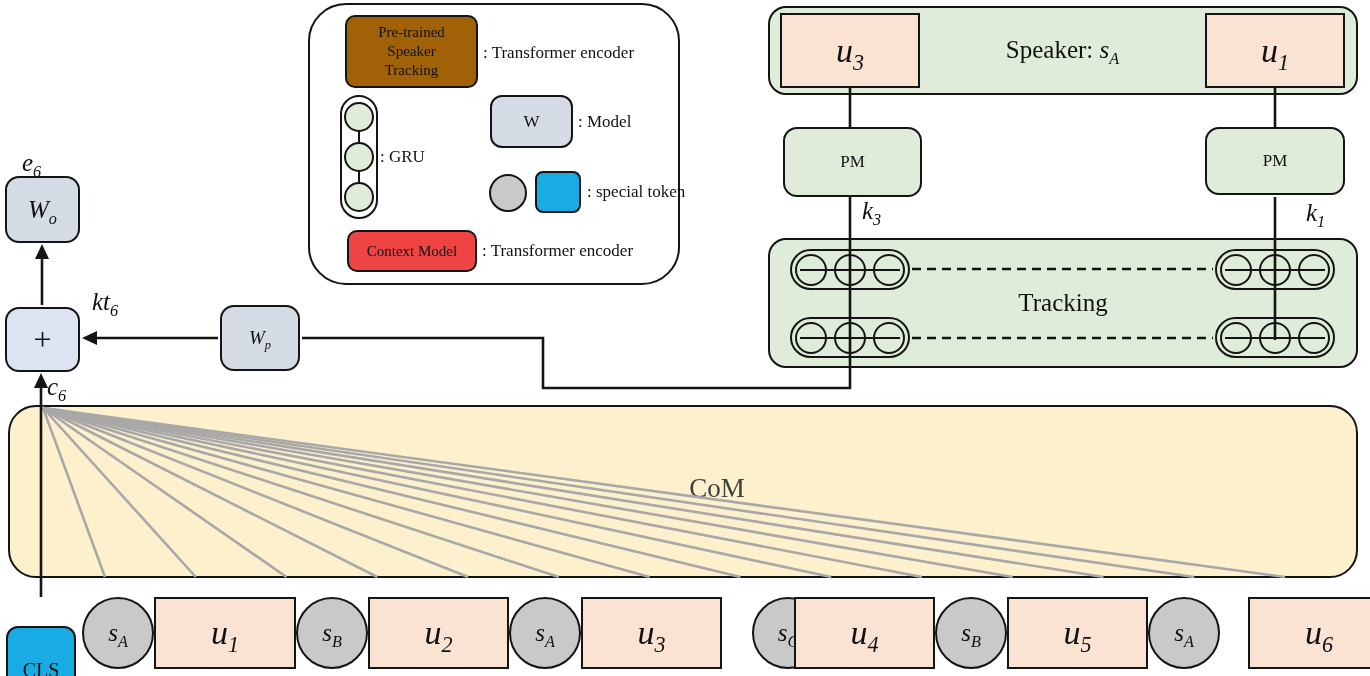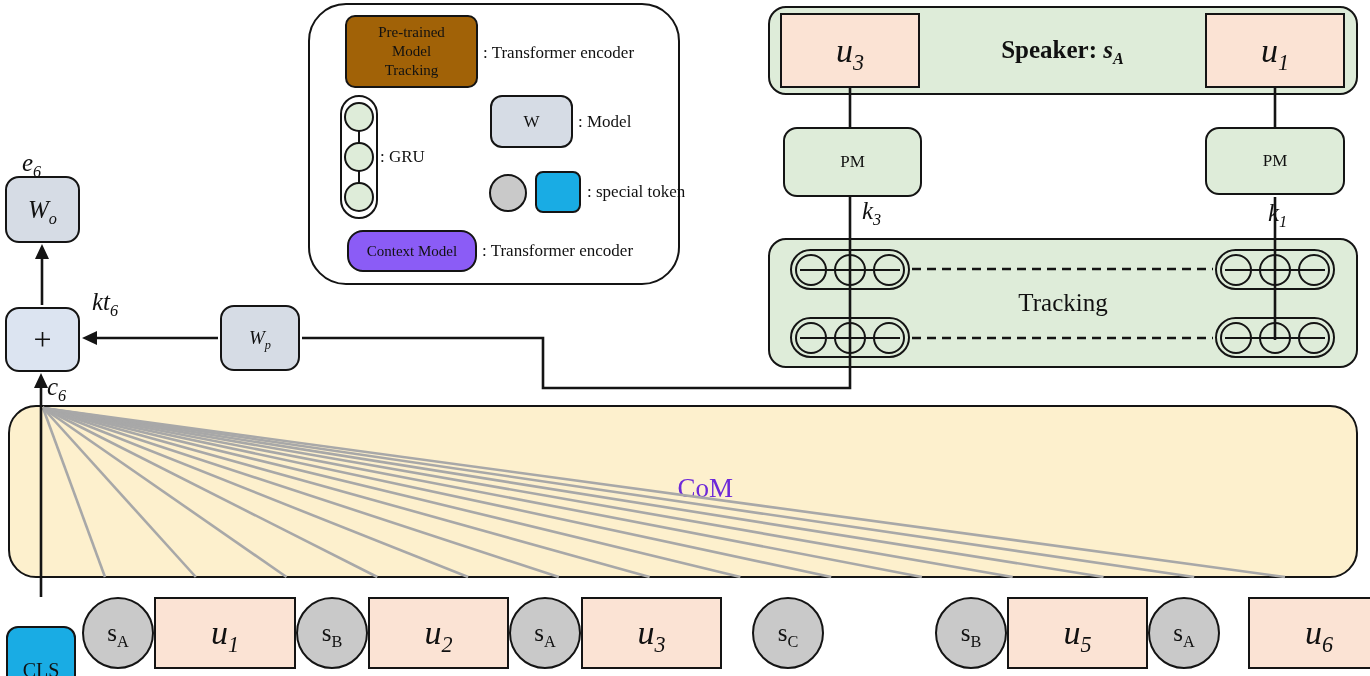--- a/index.html
+++ b/index.html
@@ -38,21 +38,21 @@
     position:absolute; box-sizing:border-box; width:72px; height:72px;
     border:2px solid #141414; border-radius:50%; background:#c9c9c9;
     display:flex; align-items:center; justify-content:center; z-index:2;
   }
   .utter {
     position:absolute; box-sizing:border-box; width:142px; height:72px;
     border:2px solid #141414; background:#fbe3d4;
     display:flex; align-items:center; justify-content:center; z-index:2;
   }
   .token-label { font-style:italic; font-size:34px; }
-  .circ-label { font-size:25px; }
+  .circ-label { font-style:italic; font-size:25px; }
   svg.layer { position:absolute; left:0; top:0; z-index:5; pointer-events:none; }
 </style>
 </head>
 <body>
 
 <div id="canvas">
 
   <div class="flabel" style="left:22px; top:126px;margin-top:23px;"><span>e</span><sub>6</sub></div>
 
   <div class="box" style="left:5px; top:176px; width:75px; height:67px; background:#d6dce5; border-radius:14px; z-index:2;">
@@ -67,21 +67,21 @@
   <div class="flabel" style="left:47px; top:373px;"><span>c</span><sub>6</sub></div>
 
   <div class="box" style="left:220px; top:305px; width:80px; height:66px; background:#d6dce5; border-radius:14px; z-index:2;">
     <span class="math" style="font-size:19px;"><span>W</span><sub>p</sub></span>
   </div>
 
   <div class="box panel" style="left:308px; top:3px; width:372px; height:282px; border-radius:38px; background:#ffffff; z-index:1;"></div>
 
   <div class="box" style="left:345px; top:15px; width:133px; height:73px; background:#a16207; border-radius:10px; z-index:3; font-size:15px; line-height:1.25; flex-direction:column;">
     <span>Pre-trained</span>
-    <span>Model</span>
+    <span>Speaker</span>
     <span>Tracking</span>
   </div>
   <div class="legend-text" style="left:483px; top:43px;">: Transformer encoder</div>
 
   <div class="pill v-pill" style="left:340px; top:95px;">
     <div class="pline"></div>
     <div class="cell"></div>
     <div class="cell"></div>
     <div class="cell"></div>
   </div>
@@ -89,48 +89,48 @@
 
   <div class="box" style="left:490px; top:95px; width:83px; height:53px; background:#d6dce5; border-radius:12px; z-index:3; font-size:17px;">
     <span>W</span>
   </div>
   <div class="legend-text" style="left:578px; top:112px;">: Model</div>
 
   <div class="box" style="left:489px; top:174px; width:38px; height:38px; background:#c9c9c9; border-radius:50%; z-index:3;"></div>
   <div class="box" style="left:535px; top:171px; width:46px; height:42px; background:#19ace4; border-radius:8px; z-index:3;"></div>
   <div class="legend-text" style="left:587px; top:182px;">: special token</div>
 
-  <div class="box" style="left:347px; top:230px; width:130px; height:42px; background:#8b5cf6; border-radius:16px; z-index:3; font-size:15px;">
+  <div class="box" style="left:347px; top:230px; width:130px; height:42px; background:#ef4444; border-radius:10px; z-index:3; font-size:15px;">
     <span>Context Model</span>
   </div>
   <div class="legend-text" style="left:482px; top:241px;">: Transformer encoder</div>
 
   <div class="box panel" style="left:768px; top:6px; width:590px; height:89px; background:#deecd9; border-radius:18px; z-index:1;"></div>
 
   <div class="box" style="left:780px; top:13px; width:140px; height:75px; background:#fbe3d4; z-index:2;">
     <span class="token-label"><span>u</span><sub>3</sub></span>
   </div>
 
-  <div style="position:absolute; left:920px; top:36px; width:285px; text-align:center; font-size:25px; z-index:2;font-weight:bold;">
+  <div style="position:absolute; left:920px; top:36px; width:285px; text-align:center; font-size:25px; z-index:2;">
     <span>Speaker: </span><span class="math">s</span><sub class="math">A</sub>
   </div>
 
   <div class="box" style="left:1205px; top:13px; width:140px; height:75px; background:#fbe3d4; z-index:2;">
     <span class="token-label"><span>u</span><sub>1</sub></span>
   </div>
 
   <div class="box" style="left:783px; top:127px; width:139px; height:70px; background:#deecd9; border-radius:14px; z-index:2; font-size:17px;">
     <span>PM</span>
   </div>
   <div class="box" style="left:1205px; top:127px; width:140px; height:68px; background:#deecd9; border-radius:14px; z-index:2; font-size:17px;">
     <span>PM</span>
   </div>
 
   <div class="flabel" style="left:862px; top:197px;"><span>k</span><sub>3</sub></div>
-  <div class="flabel" style="left:1268px; top:199px;font-style:italic;"><span>k</span><sub>1</sub></div>
+  <div class="flabel" style="left:1306px; top:199px;font-style:italic;"><span>k</span><sub>1</sub></div>
 
   <div class="box panel" style="left:768px; top:238px; width:590px; height:130px; background:#deecd9; border-radius:18px; z-index:1;"></div>
   <div style="position:absolute; left:938px; top:289px; width:250px; text-align:center; font-size:25px; z-index:2;">Tracking</div>
 
   <div class="pill h-pill" style="left:790px; top:249px;">
     <div class="pline"></div>
     <div class="cell"></div>
     <div class="cell"></div>
     <div class="cell"></div>
   </div>
@@ -147,21 +147,21 @@
     <div class="cell"></div>
   </div>
   <div class="pill h-pill" style="left:1215px; top:317px;">
     <div class="pline"></div>
     <div class="cell"></div>
     <div class="cell"></div>
     <div class="cell"></div>
   </div>
 
   <div class="box panel" style="left:8px; top:405px; width:1350px; height:173px; background:#fdf0cd; border-radius:28px; z-index:1;"></div>
-  <div style="position:absolute; left:633px; top:473px; width:100px; text-align:right; font-size:27px; z-index:2; color:#6d28d9;">CoM</div>
+  <div style="position:absolute; left:667px; top:473px; width:100px; text-align:center; font-size:27px; z-index:2; color:#404040;">CoM</div>
 
   <div class="box" style="left:6px; top:626px; width:70px; height:89px; background:#19ace4; border-radius:12px; border-width:2.5px; z-index:2; font-size:20px;">
     <span>CLS</span>
   </div>
 
   <div class="token-circle" style="left:82px;  top:597px;">
       <span class="circ-label"><span>s</span><sub>A</sub></span>
     </div>
   <div class="utter" style="left:154px; top:597px;">
       <span class="token-label"><span>u</span><sub>1</sub></span>
@@ -173,20 +173,23 @@
       <span class="token-label"><span>u</span><sub>2</sub></span>
     </div>
   <div class="token-circle" style="left:509px; top:597px;">
       <span class="circ-label"><span>s</span><sub>A</sub></span>
     </div>
   <div class="utter" style="left:581px; top:597px; width:141px;">
       <span class="token-label"><span>u</span><sub>3</sub></span>
     </div>
   <div class="token-circle" style="left:752px; top:597px;">
       <span class="circ-label"><span>s</span><sub>C</sub></span>
+    </div>
+  <div class="utter" style="left:794px; top:597px; width:141px;">
+      <span class="token-label"><span>u</span><sub>4</sub></span>
     </div>
   <div class="token-circle" style="left:935px; top:597px;">
       <span class="circ-label"><span>s</span><sub>B</sub></span>
     </div>
   <div class="utter" style="left:1007px; top:597px; width:141px;">
       <span class="token-label"><span>u</span><sub>5</sub></span>
     </div>
   <div class="token-circle" style="left:1148px; top:597px;">
       <span class="circ-label"><span>s</span><sub>A</sub></span>
     </div>

